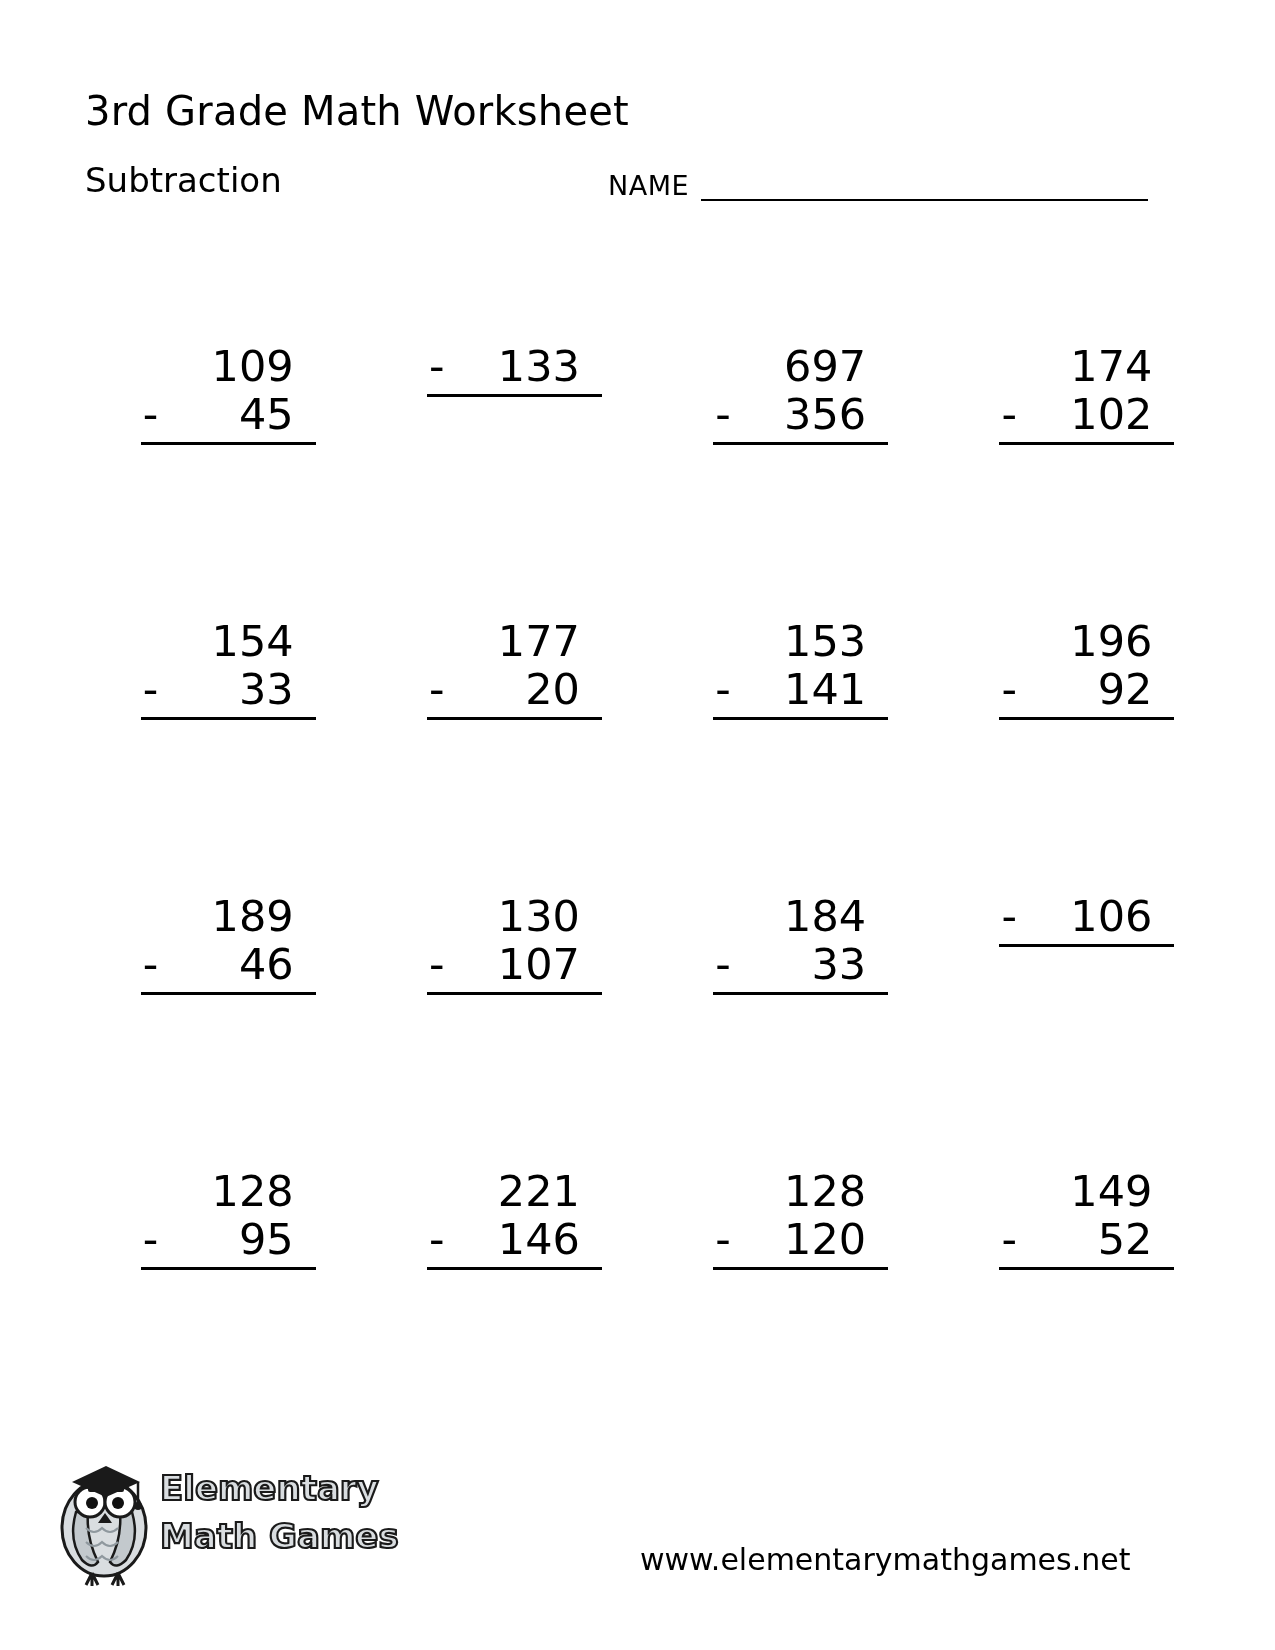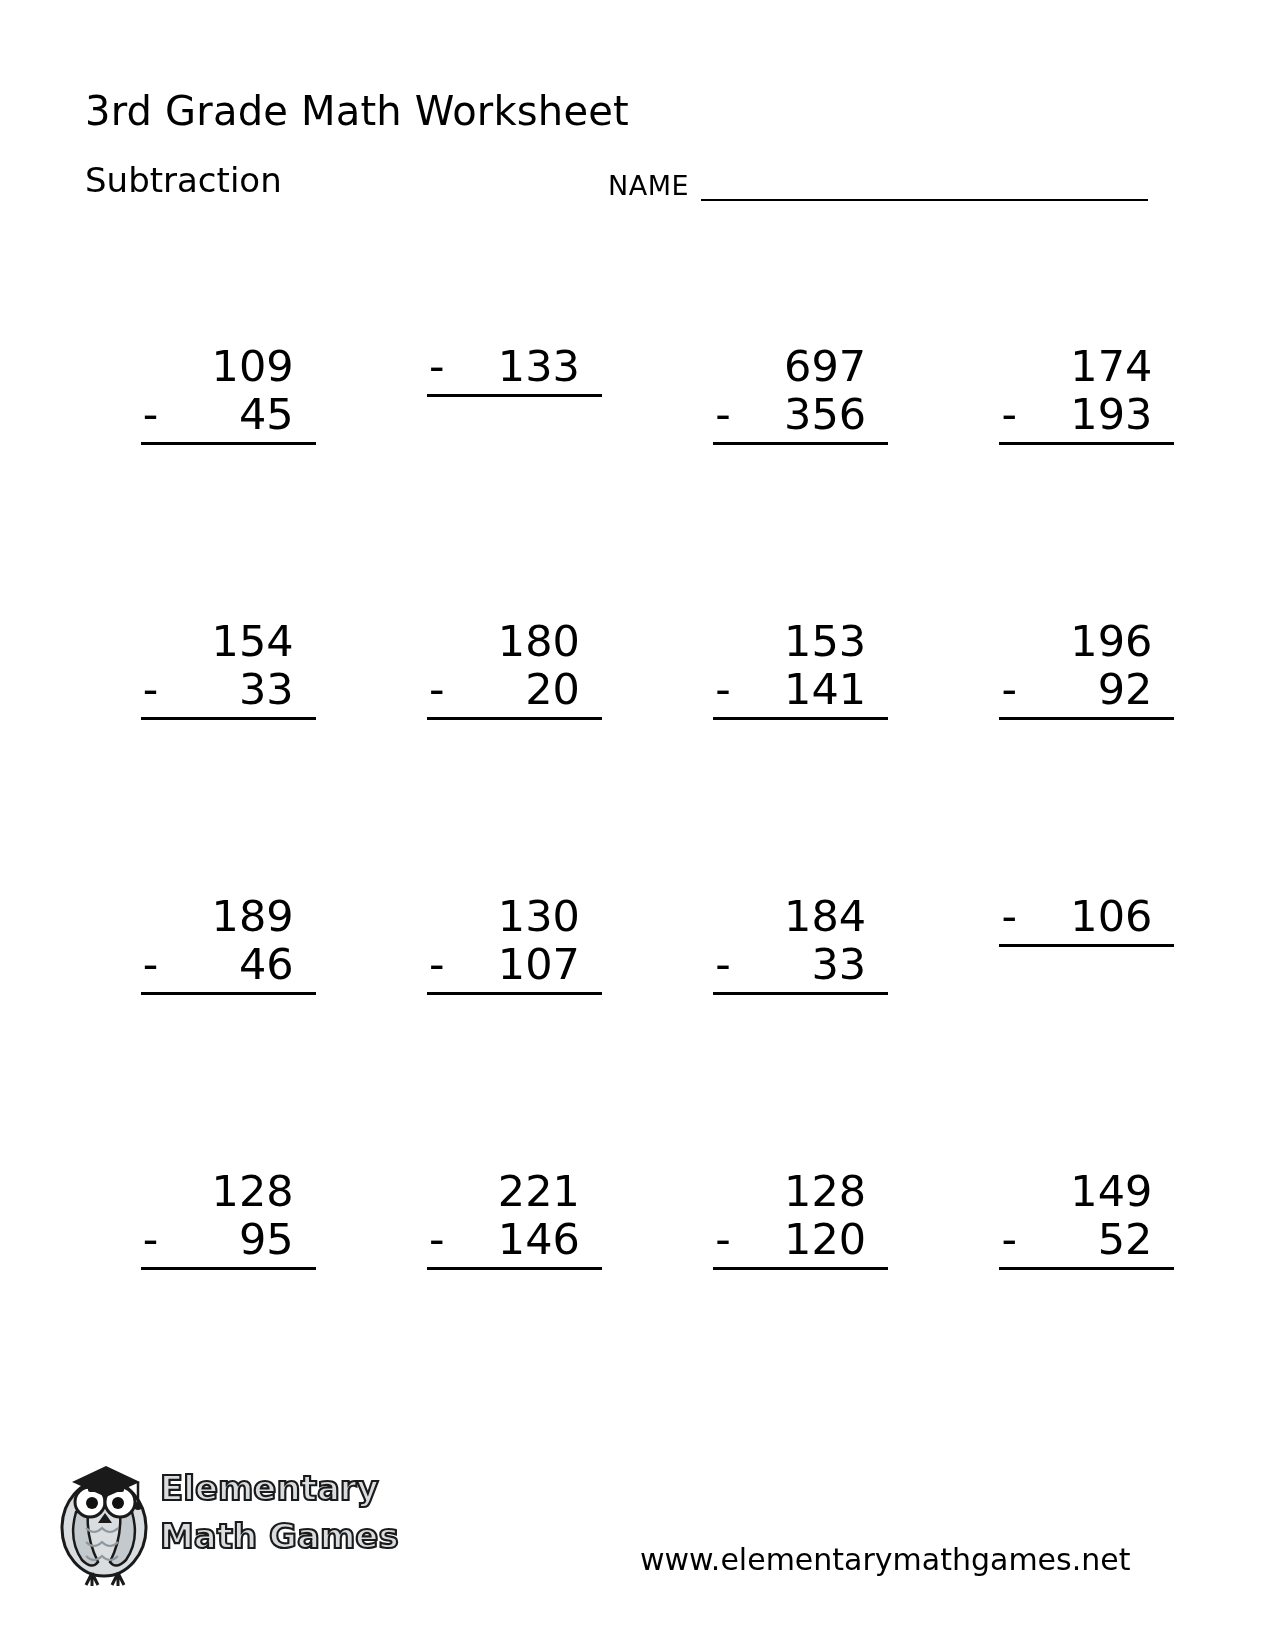--- a/index.html
+++ b/index.html
@@ -168,41 +168,41 @@
             <span>356</span>
           </div>
           <div class="prob-rule"></div>
         </div>
       </div>
       <div class="problem">
         <div class="prob-inner">
           <div class="prob-top">174</div>
           <div class="prob-bottom">
             <span class="op">-</span>
-            <span>193</span>
+            <span>102</span>
           </div>
           <div class="prob-rule"></div>
         </div>
       </div>
     </div>
 
     <div class="problem-row">
       <div class="problem">
         <div class="prob-inner">
           <div class="prob-top">154</div>
           <div class="prob-bottom">
             <span class="op">-</span>
             <span>33</span>
           </div>
           <div class="prob-rule"></div>
         </div>
       </div>
       <div class="problem">
         <div class="prob-inner">
-          <div class="prob-top">180</div>
+          <div class="prob-top">177</div>
           <div class="prob-bottom">
             <span class="op">-</span>
             <span>20</span>
           </div>
           <div class="prob-rule"></div>
         </div>
       </div>
       <div class="problem">
         <div class="prob-inner">
           <div class="prob-top">153</div>

